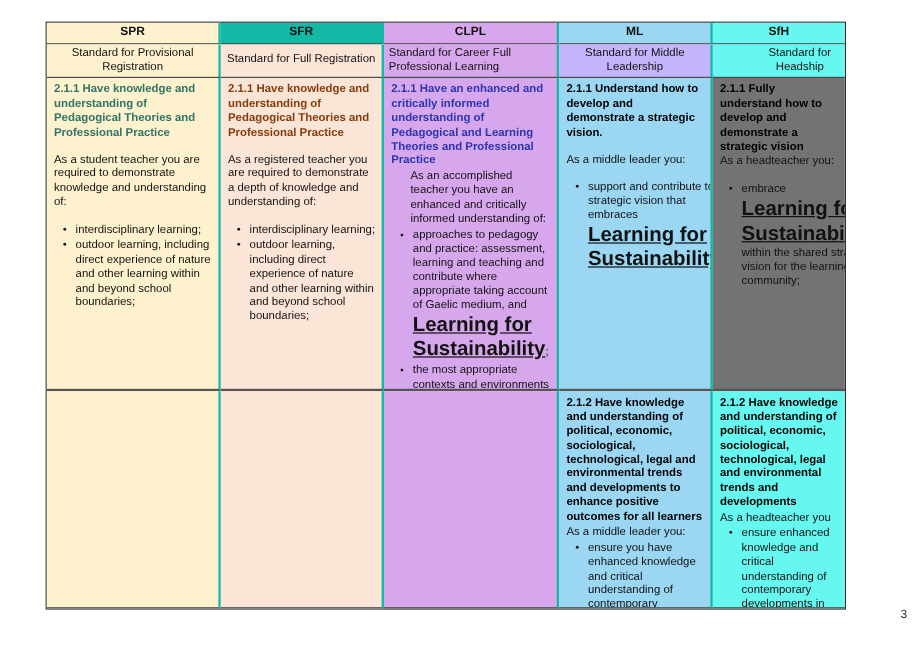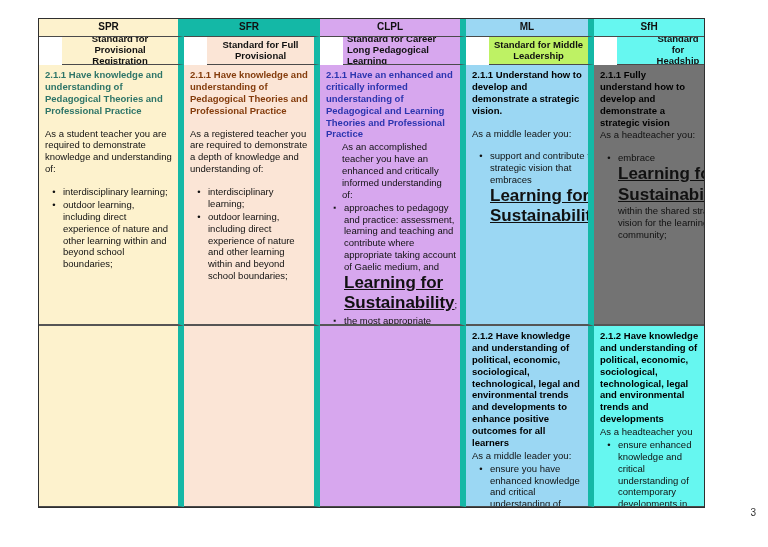--- a/index.html
+++ b/index.html
@@ -9,34 +9,34 @@
   }
   .doc-table{
     position:absolute;left:38px;top:18px;
     display:grid;
     grid-template-columns:145px 136px 146px 128px 110px;
     grid-template-rows:18px 28px 261px 181px;
     border:1px solid #2f2f2f;
     background:#fff;
   }
   .cell{
-    border-right:6px solid #14b8a6;
+    border-right:2px solid #14b8a6;
     border-bottom:1px solid #4a4a4a;
     box-sizing:border-box;
     overflow:hidden;
     font-size:9.5px;line-height:1.25;
   }
   .cell:nth-child(5n){border-right:none;}
   .acronym{
     display:flex;align-items:center;justify-content:center;
     font-weight:bold;font-size:10px;
   }
   .colname{
     display:flex;align-items:center;justify-content:center;
-    font-weight:bold;font-size:9.5px;text-align:center;padding:1px 4px;line-height:1.15;margin-left:23px;
+    font-weight:normal;font-size:9.5px;text-align:center;padding:1px 4px;line-height:1.15;
   }
   .colname.left{justify-content:flex-start;text-align:left;}
   .body-cell{padding:4px 5px 4px 6px;}
   .row-211{border-bottom-width:2px;border-bottom-color:#555;}
   .cell-heading{font-weight:bold;margin:0 0 1px 0;}
   .cell-para{margin:0;}
   .gap{height:10px;}
   .bullets{margin-top:1px;}
   .bullet{display:flex;margin:0 0 1px 0;}
   .marker{flex:0 0 18px;text-align:center;}
@@ -52,23 +52,23 @@
 
 <div class="doc-table">
 
   <div class="cell acronym" style="background: rgb(253, 242, 205);">SPR</div>
   <div class="cell acronym" style="background: #14b8a6;">SFR</div>
   <div class="cell acronym" style="background: rgb(215, 167, 238);">CLPL</div>
   <div class="cell acronym" style="background: rgb(155, 215, 243);">ML</div>
   <div class="cell acronym" style="background: rgb(102, 247, 240);">SfH</div>
 
   <div class="cell colname" style="background: rgb(253, 242, 205);">Standard for Provisional Registration</div>
-  <div class="cell colname" style="background: rgb(251, 229, 214);">Standard for Full Provisional</div>
-  <div class="cell colname left" style="background: rgb(215, 167, 238);">Standard for Career Long Pedagogical Learning</div>
-  <div class="cell colname" style="background: #bef264;">Standard for Middle Leadership</div>
+  <div class="cell colname" style="background: rgb(251, 229, 214);">Standard for Full Registration</div>
+  <div class="cell colname left" style="background: rgb(215, 167, 238);">Standard for Career Full Professional Learning</div>
+  <div class="cell colname" style="background: #c4b5fd;">Standard for Middle Leadership</div>
   <div class="cell colname" style="background: rgb(102, 247, 240); padding-left: 39px;">Standard for Headship</div>
 
   <div class="cell body-cell row-211" style="background: rgb(253, 242, 205);">
       <div class="cell-heading" style="color: rgb(46, 117, 104);"><span>2.1.1 Have knowledge and understanding of Pedagogical Theories and Professional Practice</span></div>
       <div class="gap"></div>
       <div class="cell-para"><span>As a student teacher you are required to demonstrate knowledge and understanding of:</span></div>
       <div class="gap"></div>
       <div class="bullets">
         <div class="bullet">
           <span class="marker">•</span>

